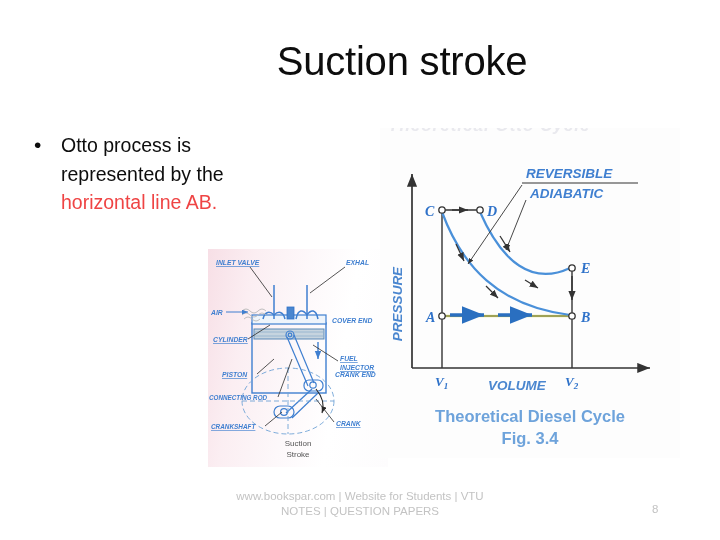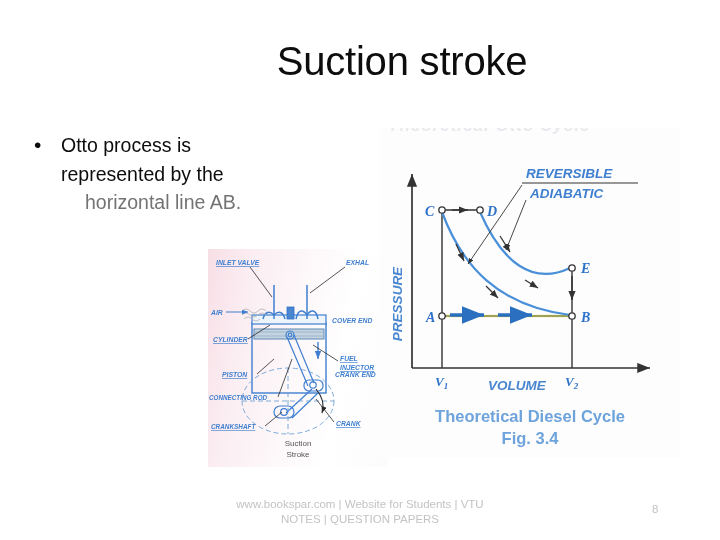--- a/index.html
+++ b/index.html
@@ -51,22 +51,21 @@
     color: #0d0d0d;
     text-align: left;
   }
   .bullet-text {
     font-size: 19.5px;
     line-height: 28.5px;
     color: #0d0d0d;
     flex: 1 1 auto;
   }
   .hl-yellow {
-    color: #737373;
-    margin-left: 24px;
+    color: #ef4444;
   }
 
   
   #engine-figure {
     position: absolute;
     left: 208px;
     top: 249px;
     width: 180px;
     height: 218px;
     background: linear-gradient(100deg, #f7dfe6 0%, #fbeef2 22%, #fdf8fa 48%, #ffffff 70%, #fdfcfd 100%);
@@ -103,21 +102,20 @@
   
   #footer-credit {
     position: absolute;
     left: 235px;
     top: 489px;
     width: 250px;
     text-align: center;
     font-size: 11.5px;
     line-height: 14.5px;
     color: #c3c3c3;
-    margin-top: 8px;
   }
   #page-number {
     position: absolute;
     left: 652px;
     top: 503px;
     font-size: 11.5px;
     color: #c3c3c3;
   }
 
   

